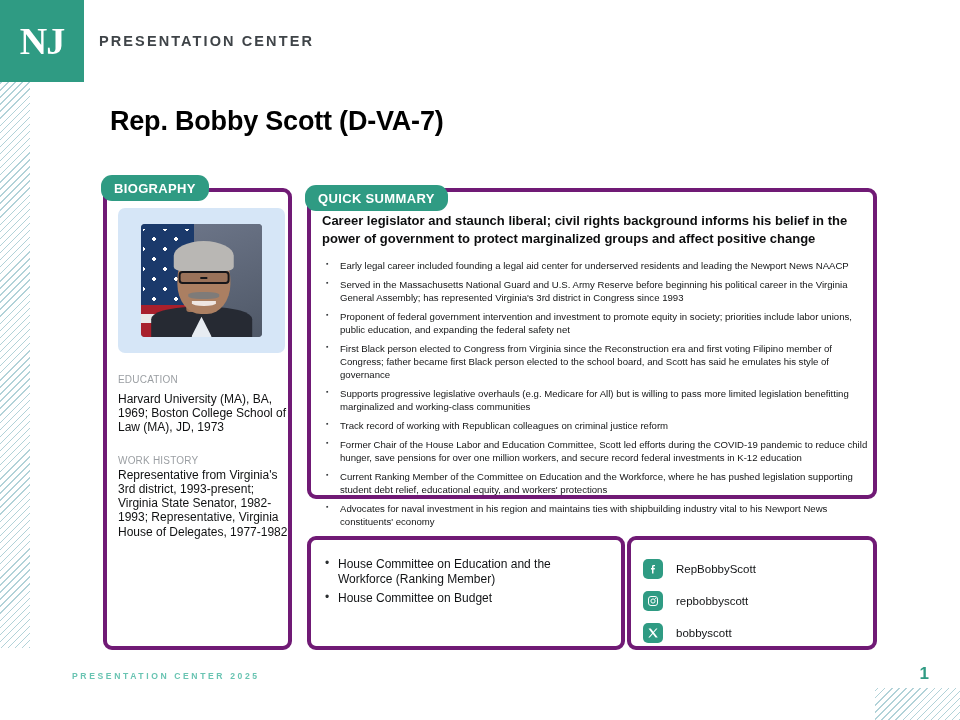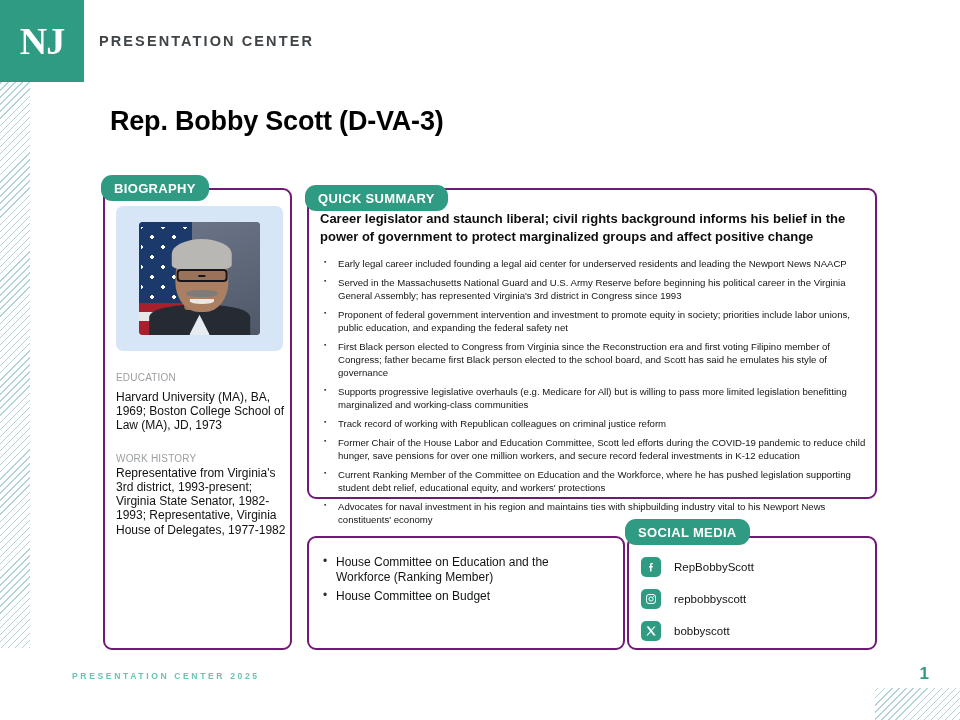--- a/index.html
+++ b/index.html
@@ -62,21 +62,21 @@
   #slide-title {
     position: absolute; left: 110px; top: 106px;
     font-size: 27px; font-weight: bold; color: #000000;
     letter-spacing: -.2px;
   }
 
   
   .card {
     position: absolute;
     background: #ffffff;
-    border: 2px solid #701a75;
+    border: 4px solid #701a75;
     border-radius: 9px;
   }
   .badge {
     position: absolute;
     background: #2f9b83;
     color: #ffffff;
     border-radius: 11px;
     font-size: 13px;
     font-weight: bold;
     letter-spacing: .35px;
@@ -263,21 +263,21 @@
 
   <div class="hatch" id="hatch-left"></div>
   <div class="hatch" id="hatch-bottom"></div>
 
   <div id="logo-block">
     <span id="logo-text">NJ</span>
   </div>
   <div id="brand-name">PRESENTATION CENTER</div>
   <div id="header-rule"></div>
 
-  <div id="slide-title">Rep. Bobby Scott (D-VA-3)</div>
+  <div id="slide-title">Rep. Bobby Scott (D-VA-7)</div>
 
   <div class="badge" id="badge-biography">BIOGRAPHY</div>
   <div class="card" id="card-biography">
 
     <div id="photo-frame">
       <div id="photo">
         <div class="bg"></div>
         <div class="flag"></div>
         <div class="suit"></div>
         <div class="neck"></div>
@@ -313,21 +313,20 @@
     </ul>
   </div>
 
   <div class="card" id="card-committees">
     <ul id="committee-list">
       <li>House Committee on Education and the Workforce (Ranking Member)</li>
       <li>House Committee on Budget</li>
     </ul>
   </div>
 
-  <div class="badge" id="badge-social">SOCIAL MEDIA</div>
   <div class="card" id="card-social">
     <div id="social-list">
 
       <div class="social-row">
         <span class="social-icon">
           <svg width="12" height="12" viewBox="0 0 24 24" fill="none" stroke="#ffffff" stroke-width="2">
             <path d="M15 4h-2.2A2.8 2.8 0 0 0 10 6.8V10H8v3h2v8h3v-8h2.3l.7-3H13V7.4c0-.6.3-.9.9-.9H16V4z" fill="#ffffff" stroke="none"></path>
           </svg>
         </span>
         <span class="social-handle">RepBobbyScott</span>

